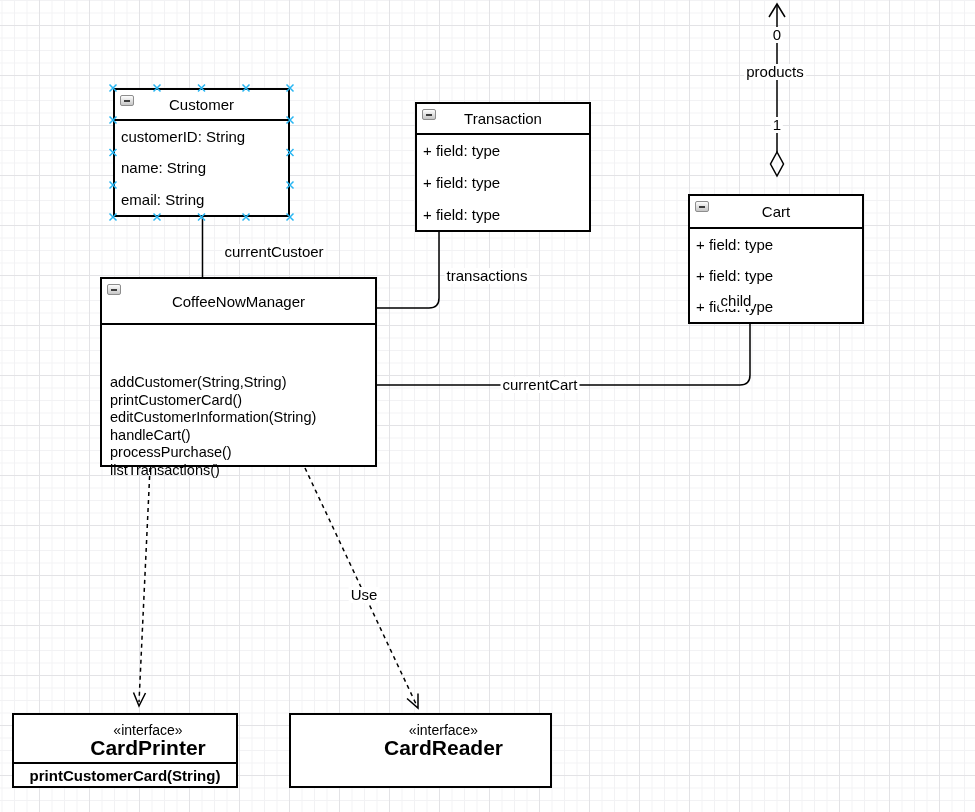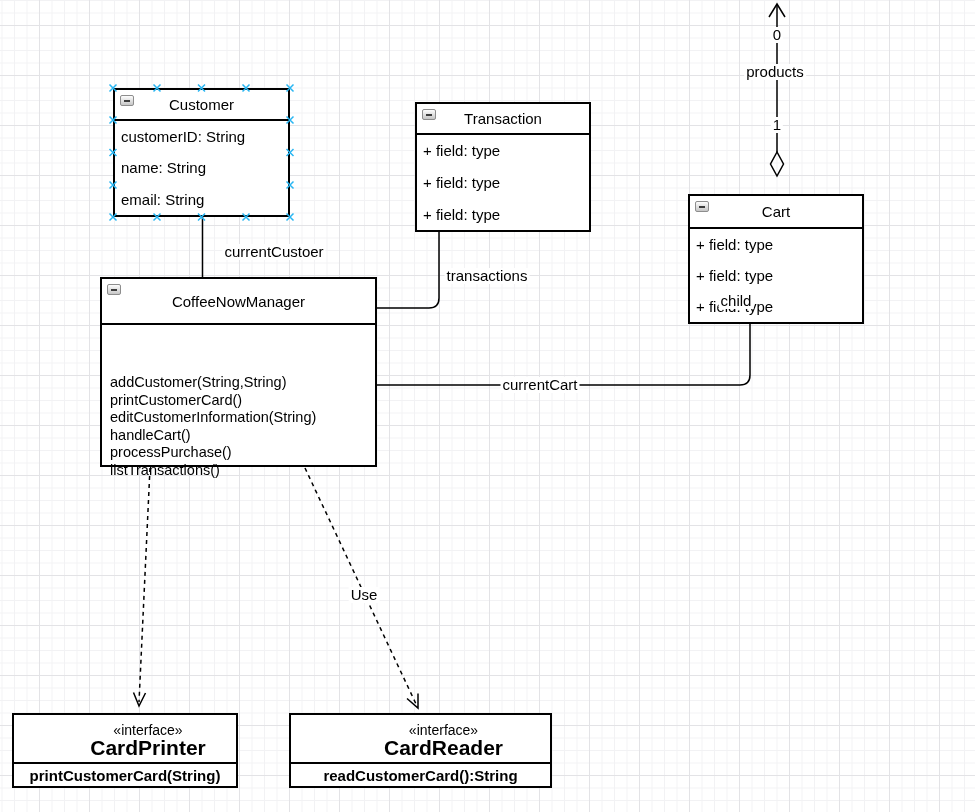--- a/index.html
+++ b/index.html
@@ -144,21 +144,20 @@
       <div class="iface-name">CardPrinter</div>
     </div>
     <div class="iface-method">printCustomerCard(String)</div>
   </div>
 
   <div class="iface" style="left:289px; top:713px; width:263px; height:75px;">
     <div class="iface-header">
       <div class="iface-st">«interface»</div>
       <div class="iface-name">CardReader</div>
     </div>
-    <div class="iface-method">readCustomerCard():String</div>
   </div>
 
   <div class="elabel" style="left:274px; top:252px;">currentCustoer</div>
   <div class="elabel" style="left:487px; top:276px;">transactions</div>
   <div class="elabel" style="left:540px; top:362px;margin-top:23px;">currentCart</div>
   <div class="elabel" style="left:736px; top:301px;">child</div>
   <div class="elabel" style="left:775px; top:72px;">products</div>
   <div class="elabel" style="left:777px; top:35px;">0</div>
   <div class="elabel" style="left:777px; top:125px;">1</div>
   <div class="elabel" style="left:364px; top:595px;">Use</div>

